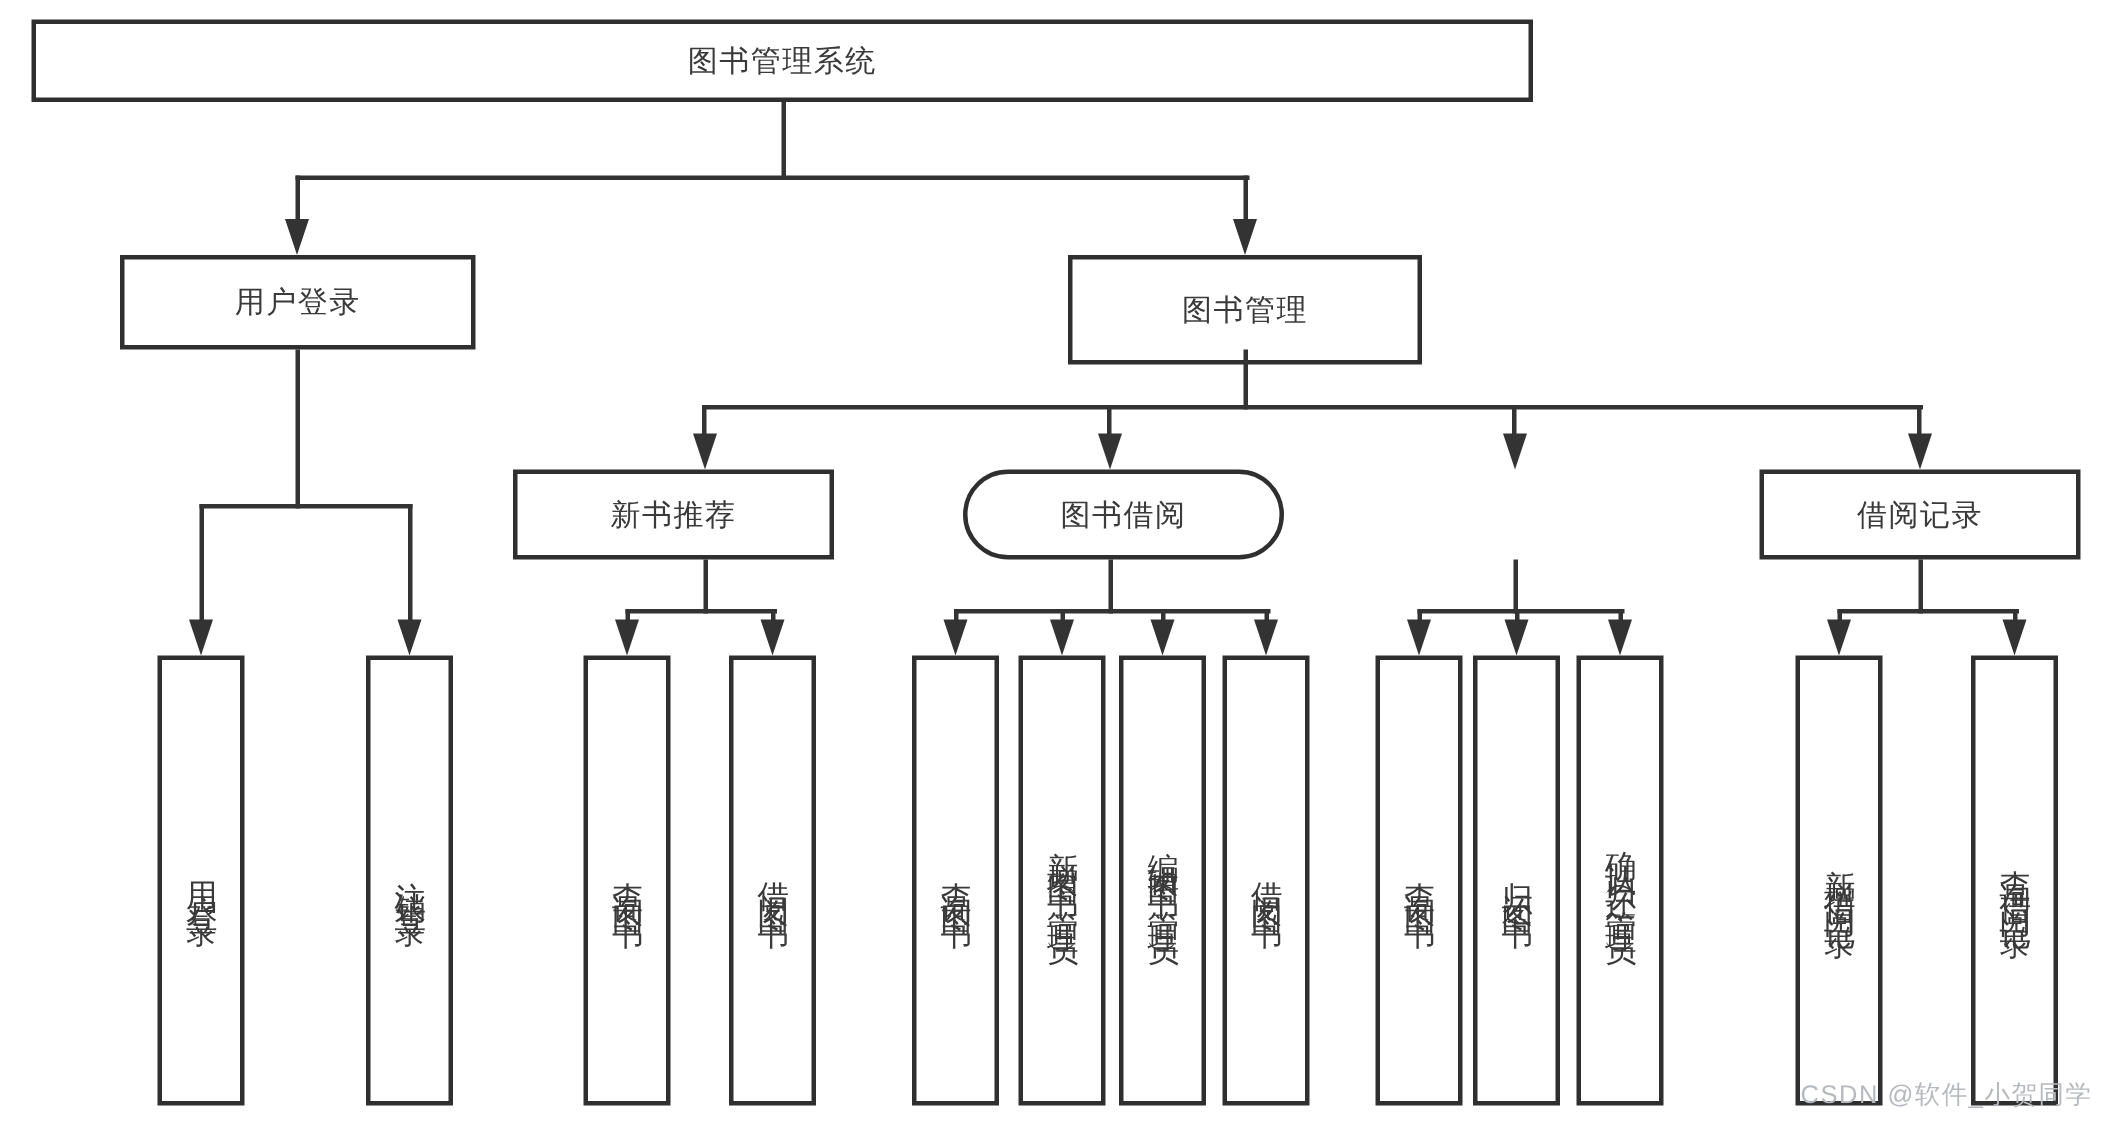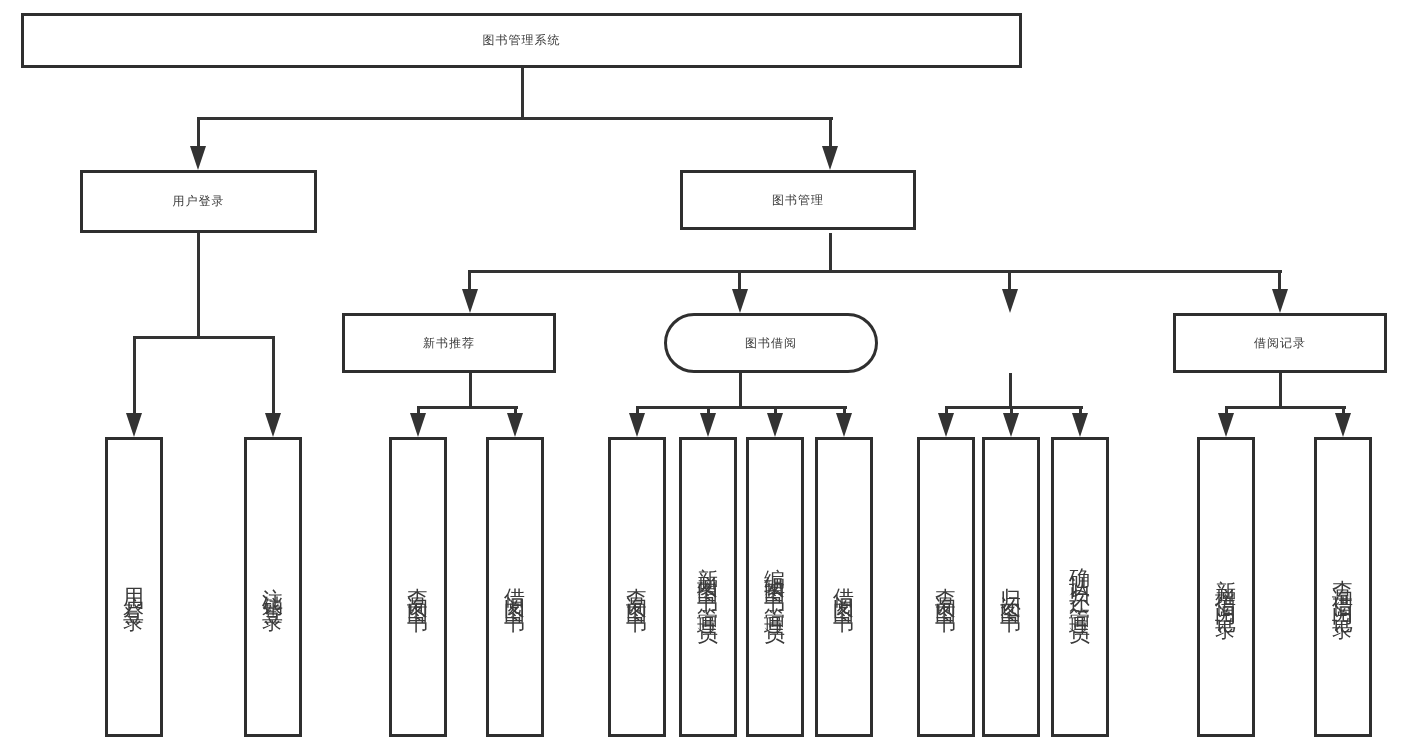--- a/index.html
+++ b/index.html
@@ -5,21 +5,21 @@
   html,body{margin:0;padding:0;background:#ffffff;}
   .canvas{
     position:relative;width:1405px;height:747px;background:#ffffff;overflow:hidden;
     font-family:"Liberation Sans","DejaVu Sans",sans-serif;
   }
   .box{
     position:absolute;box-sizing:border-box;background:#ffffff;
     border:3px solid #2f2f2f;display:flex;align-items:center;justify-content:center;
     color:#3a3a3a;
   }
-  .box.h{font-size:12px;letter-spacing:1px;white-space:nowrap;}
+  .box.h{font-size:20px;letter-spacing:1px;white-space:nowrap;}
   .box.v{width:58px;height:300px;top:437px;}
   .box.v .vtext{
     writing-mode:vertical-rl;text-orientation:mixed;
     font-size:21px;letter-spacing:8px;line-height:1;
   }
   .vline{position:absolute;width:3px;background:#333333;}
   .hline{position:absolute;height:3px;background:#333333;}
   .tri{
     position:absolute;width:0;height:0;
     border-left:8px solid transparent;border-right:8px solid transparent;
@@ -42,21 +42,21 @@
   <div class="vline" style="left:521px;top:68px;height:52px;"></div>
   <div class="hline" style="left:197px;top:117px;width:636px;"></div>
   <div class="vline" style="left:197px;top:117px;height:32px;"></div>
   <div class="tri" style="left:190px;top:146px;"></div>
   <div class="vline" style="left:829px;top:117px;height:32px;"></div>
   <div class="tri" style="left:822px;top:146px;"></div>
 
   <div class="box h" style="left:80px;top:170px;width:237px;height:63px;">
     <span>用户登录</span>
   </div>
-  <div class="box h" style="left:680px;top:170px;width:236px;height:60px;align-items:center;">
+  <div class="box h" style="left:712px;top:170px;width:236px;height:73px;align-items:center;">
     <span>图书管理</span>
   </div>
 
   <div class="vline" style="left:197px;top:233px;height:106px;"></div>
   <div class="hline" style="left:133px;top:336px;width:142px;"></div>
   <div class="vline" style="left:133px;top:336px;height:79px;"></div>
   <div class="tri" style="left:126px;top:413px;"></div>
   <div class="vline" style="left:272px;top:336px;height:79px;"></div>
   <div class="tri" style="left:265px;top:413px;"></div>
 
@@ -67,21 +67,21 @@
   <div class="vline" style="left:738px;top:270px;height:22px;"></div>
   <div class="tri" style="left:732px;top:289px;"></div>
   <div class="vline" style="left:1008px;top:270px;height:22px;"></div>
   <div class="tri" style="left:1002px;top:289px;"></div>
   <div class="vline" style="left:1278px;top:270px;height:22px;"></div>
   <div class="tri" style="left:1272px;top:289px;"></div>
 
   <div class="box h" style="left:342px;top:313px;width:214px;height:60px;">
     <span>新书推荐</span>
   </div>
-  <div class="box h" style="left:664px;top:313px;width:214px;height:60px;border-radius:30px;">
+  <div class="box h" style="left:642px;top:313px;width:214px;height:60px;border-radius:30px;">
     <span>图书借阅</span>
   </div>
   <div class="box h" style="left:1173px;top:313px;width:214px;height:60px;">
     <span>借阅记录</span>
   </div>
 
   <div class="vline" style="left:469px;top:373px;height:36px;"></div>
   <div class="hline" style="left:417px;top:406px;width:101px;"></div>
   <div class="vline" style="left:417px;top:406px;height:12px;"></div>
   <div class="tri" style="left:410px;top:413px;"></div>
@@ -152,14 +152,15 @@
     <span class="vtext">确认归还（管理员）</span>
   </div>
 
   <div class="box v" style="left:1197px;">
     <span class="vtext">新增借阅记录</span>
   </div>
   <div class="box v" style="left:1314px;">
     <span class="vtext">查询借阅记录</span>
   </div>
 
+  <div class="watermark">CSDN @软件_小贺同学</div>
 
 </div>
 
 </body></html>

